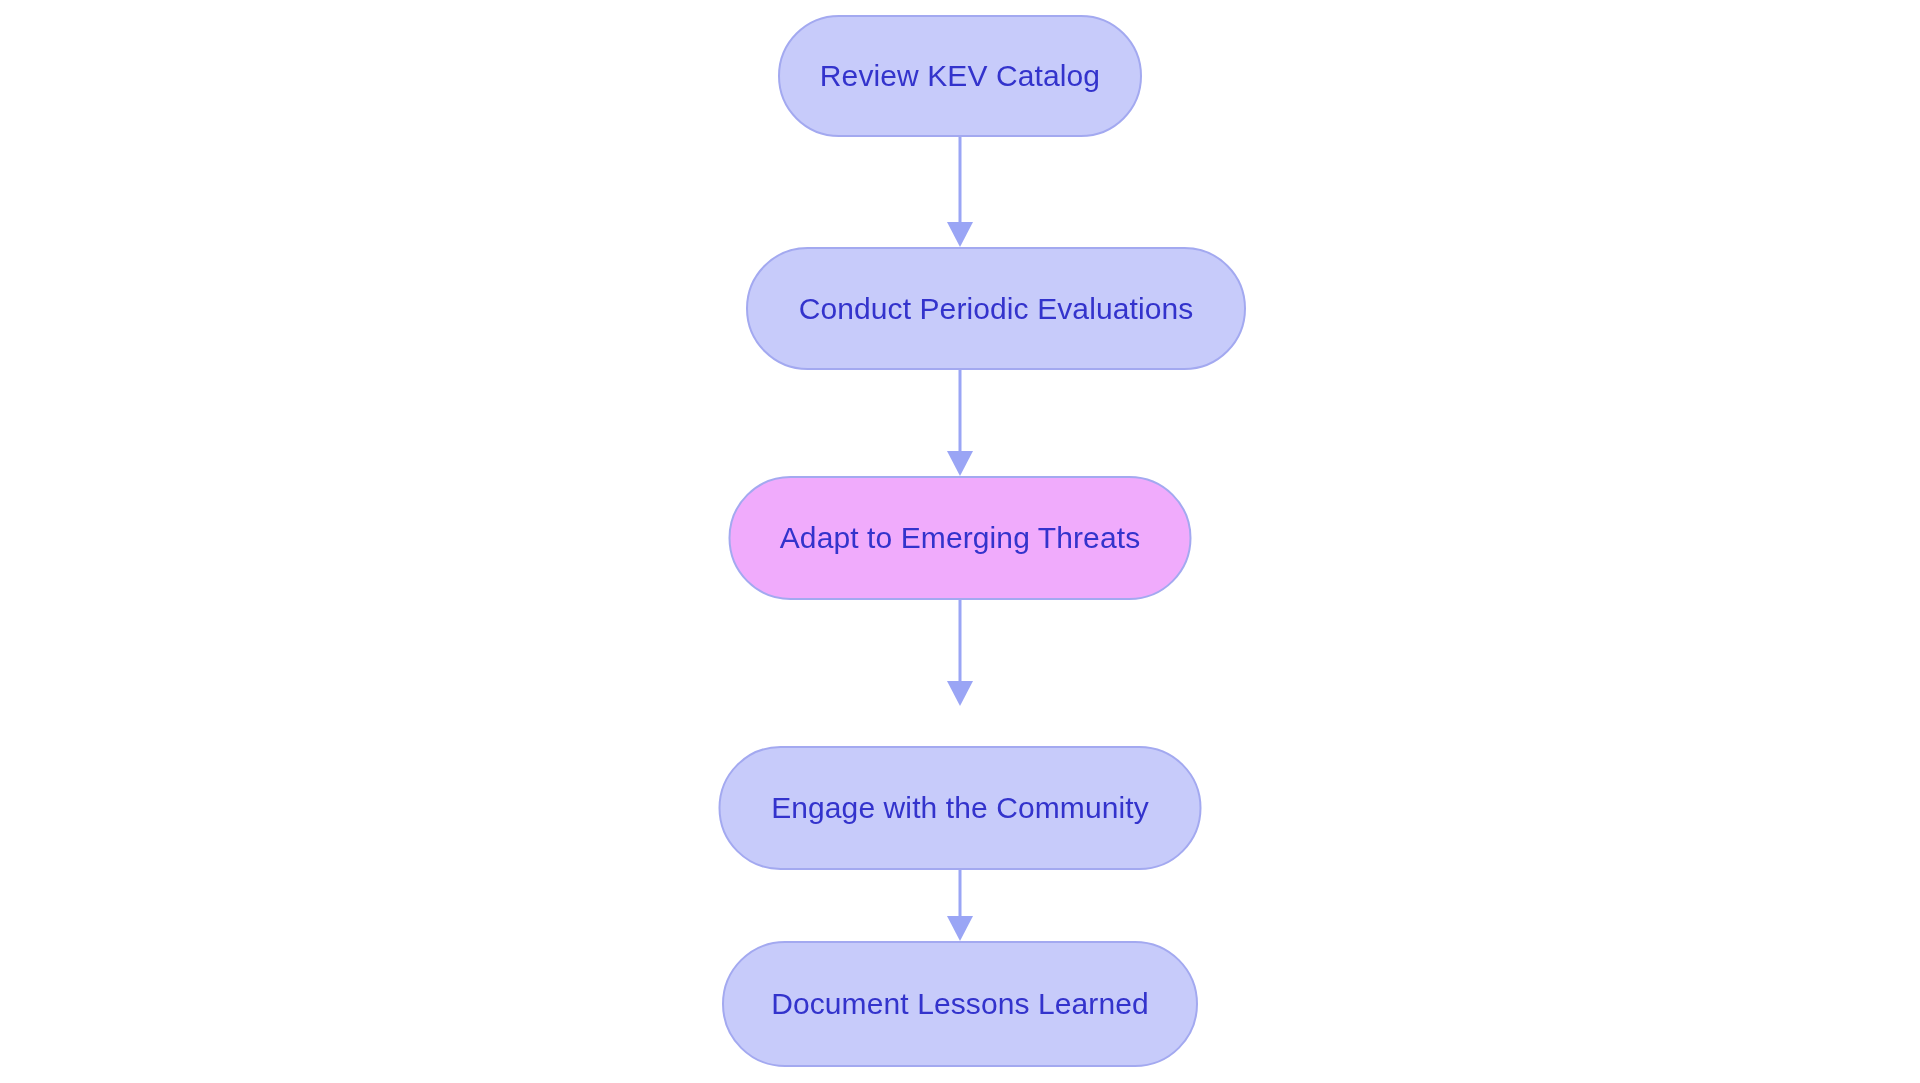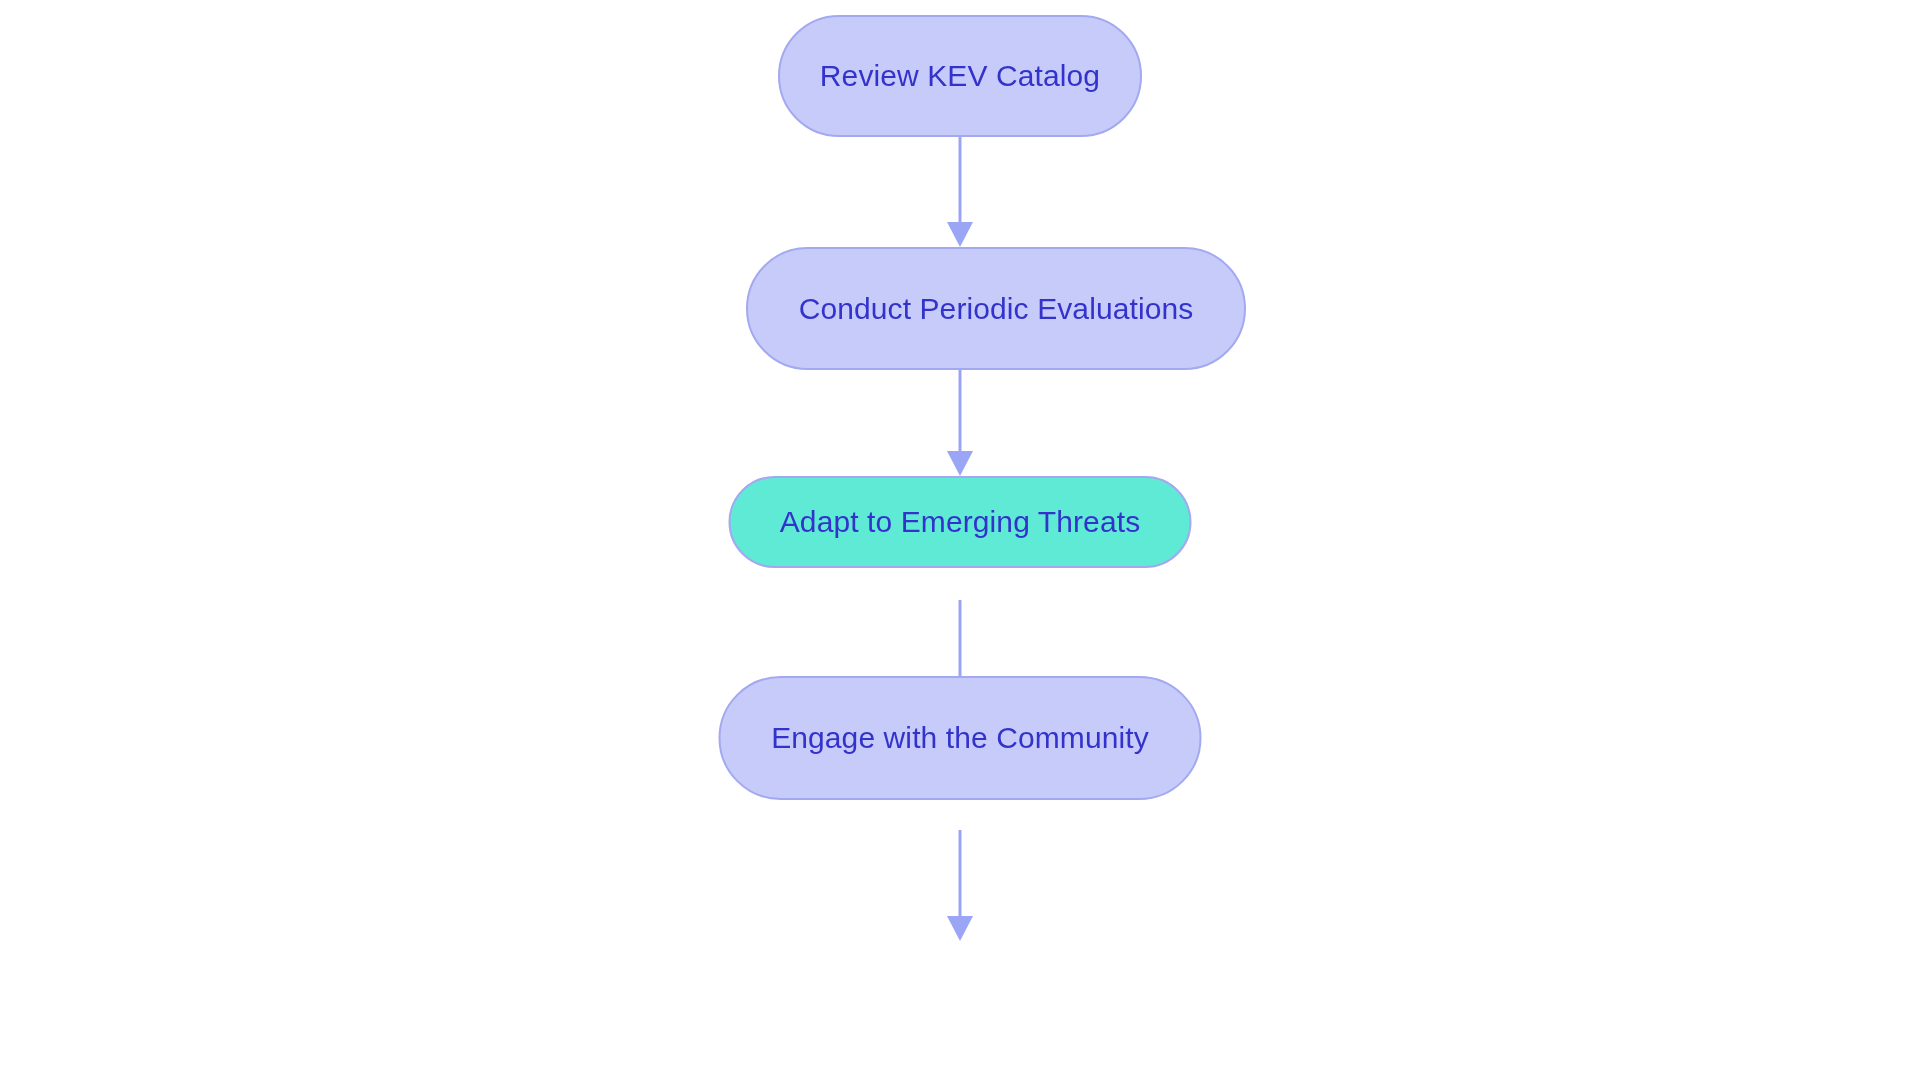--- a/index.html
+++ b/index.html
@@ -85,19 +85,22 @@
     <div class="flow-edge" style="left: 960px; top: 830px; width: 26px; height: 111px;">
       <div class="flow-edge-line" style="height: 87px; background: rgb(154, 165, 245);"></div>
       <div class="flow-edge-head" style="border-top-color: rgb(154, 165, 245);"></div>
     </div>
     <div class="flow-node" style="left: 960px; top: 15px; width: 364px; height: 122px; background: rgb(199, 203, 250); border-color: rgb(163, 169, 240);">
       <span class="flow-node-label" style="color: rgb(51, 51, 204);">Review KEV Catalog</span>
     </div>
     <div class="flow-node" style="left: 996px; top: 247px; width: 500px; height: 123px; background: rgb(199, 203, 250); border-color: rgb(163, 169, 240);">
       <span class="flow-node-label" style="color: rgb(51, 51, 204);">Conduct Periodic Evaluations</span>
     </div>
-    <div class="flow-node" style="left: 960px; top: 476px; width: 463px; height: 92px; background: #5eead4; border-color: rgb(163, 169, 240);">
+    <div class="flow-node" style="left: 960px; top: 476px; width: 463px; height: 124px; background: #f0abfc; border-color: rgb(163, 169, 240);">
       <span class="flow-node-label" style="color: rgb(51, 51, 204);">Adapt to Emerging Threats</span>
     </div>
-    <div class="flow-node" style="left: 960px; top: 676px; width: 483px; height: 124px; background: rgb(199, 203, 250); border-color: rgb(163, 169, 240);">
+    <div class="flow-node" style="left: 960px; top: 746px; width: 483px; height: 124px; background: rgb(199, 203, 250); border-color: rgb(163, 169, 240);">
       <span class="flow-node-label" style="color: rgb(51, 51, 204);">Engage with the Community</span>
+    </div>
+    <div class="flow-node" style="left: 960px; top: 941px; width: 476px; height: 126px; background: rgb(199, 203, 250); border-color: rgb(163, 169, 240);">
+      <span class="flow-node-label" style="color: rgb(51, 51, 204);">Document Lessons Learned</span>
     </div>
   </div>
 
 </body></html>

